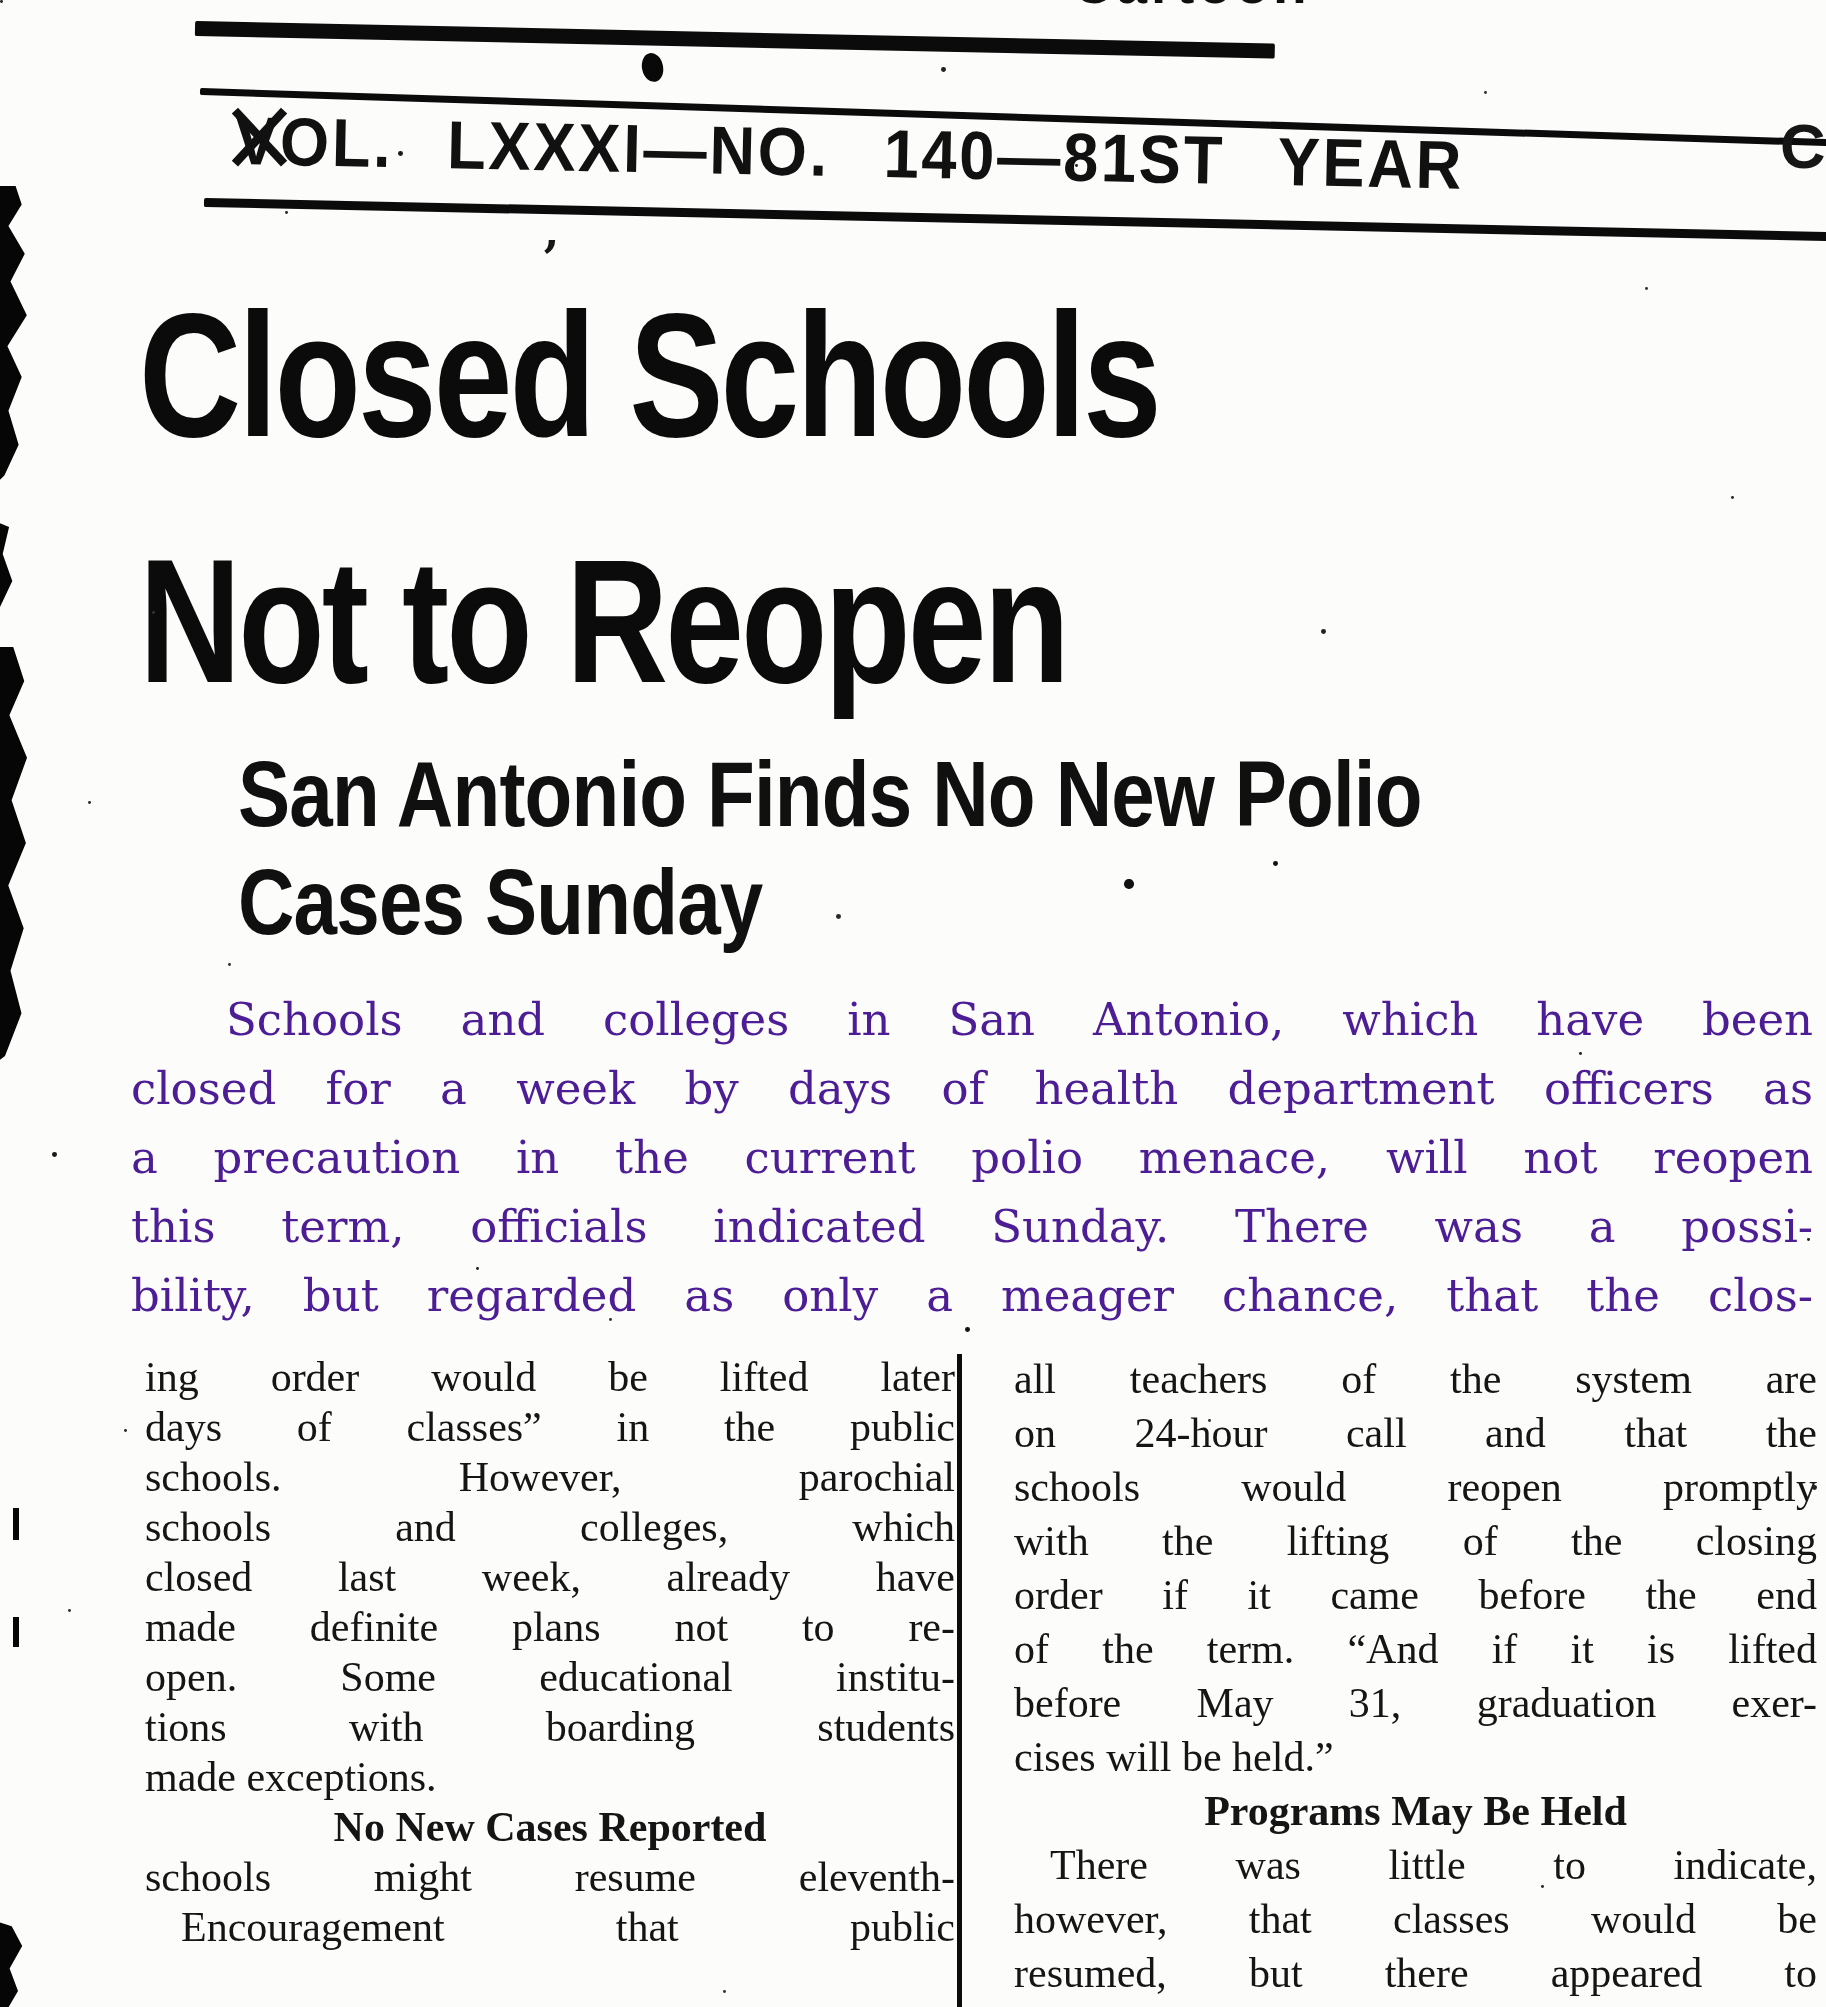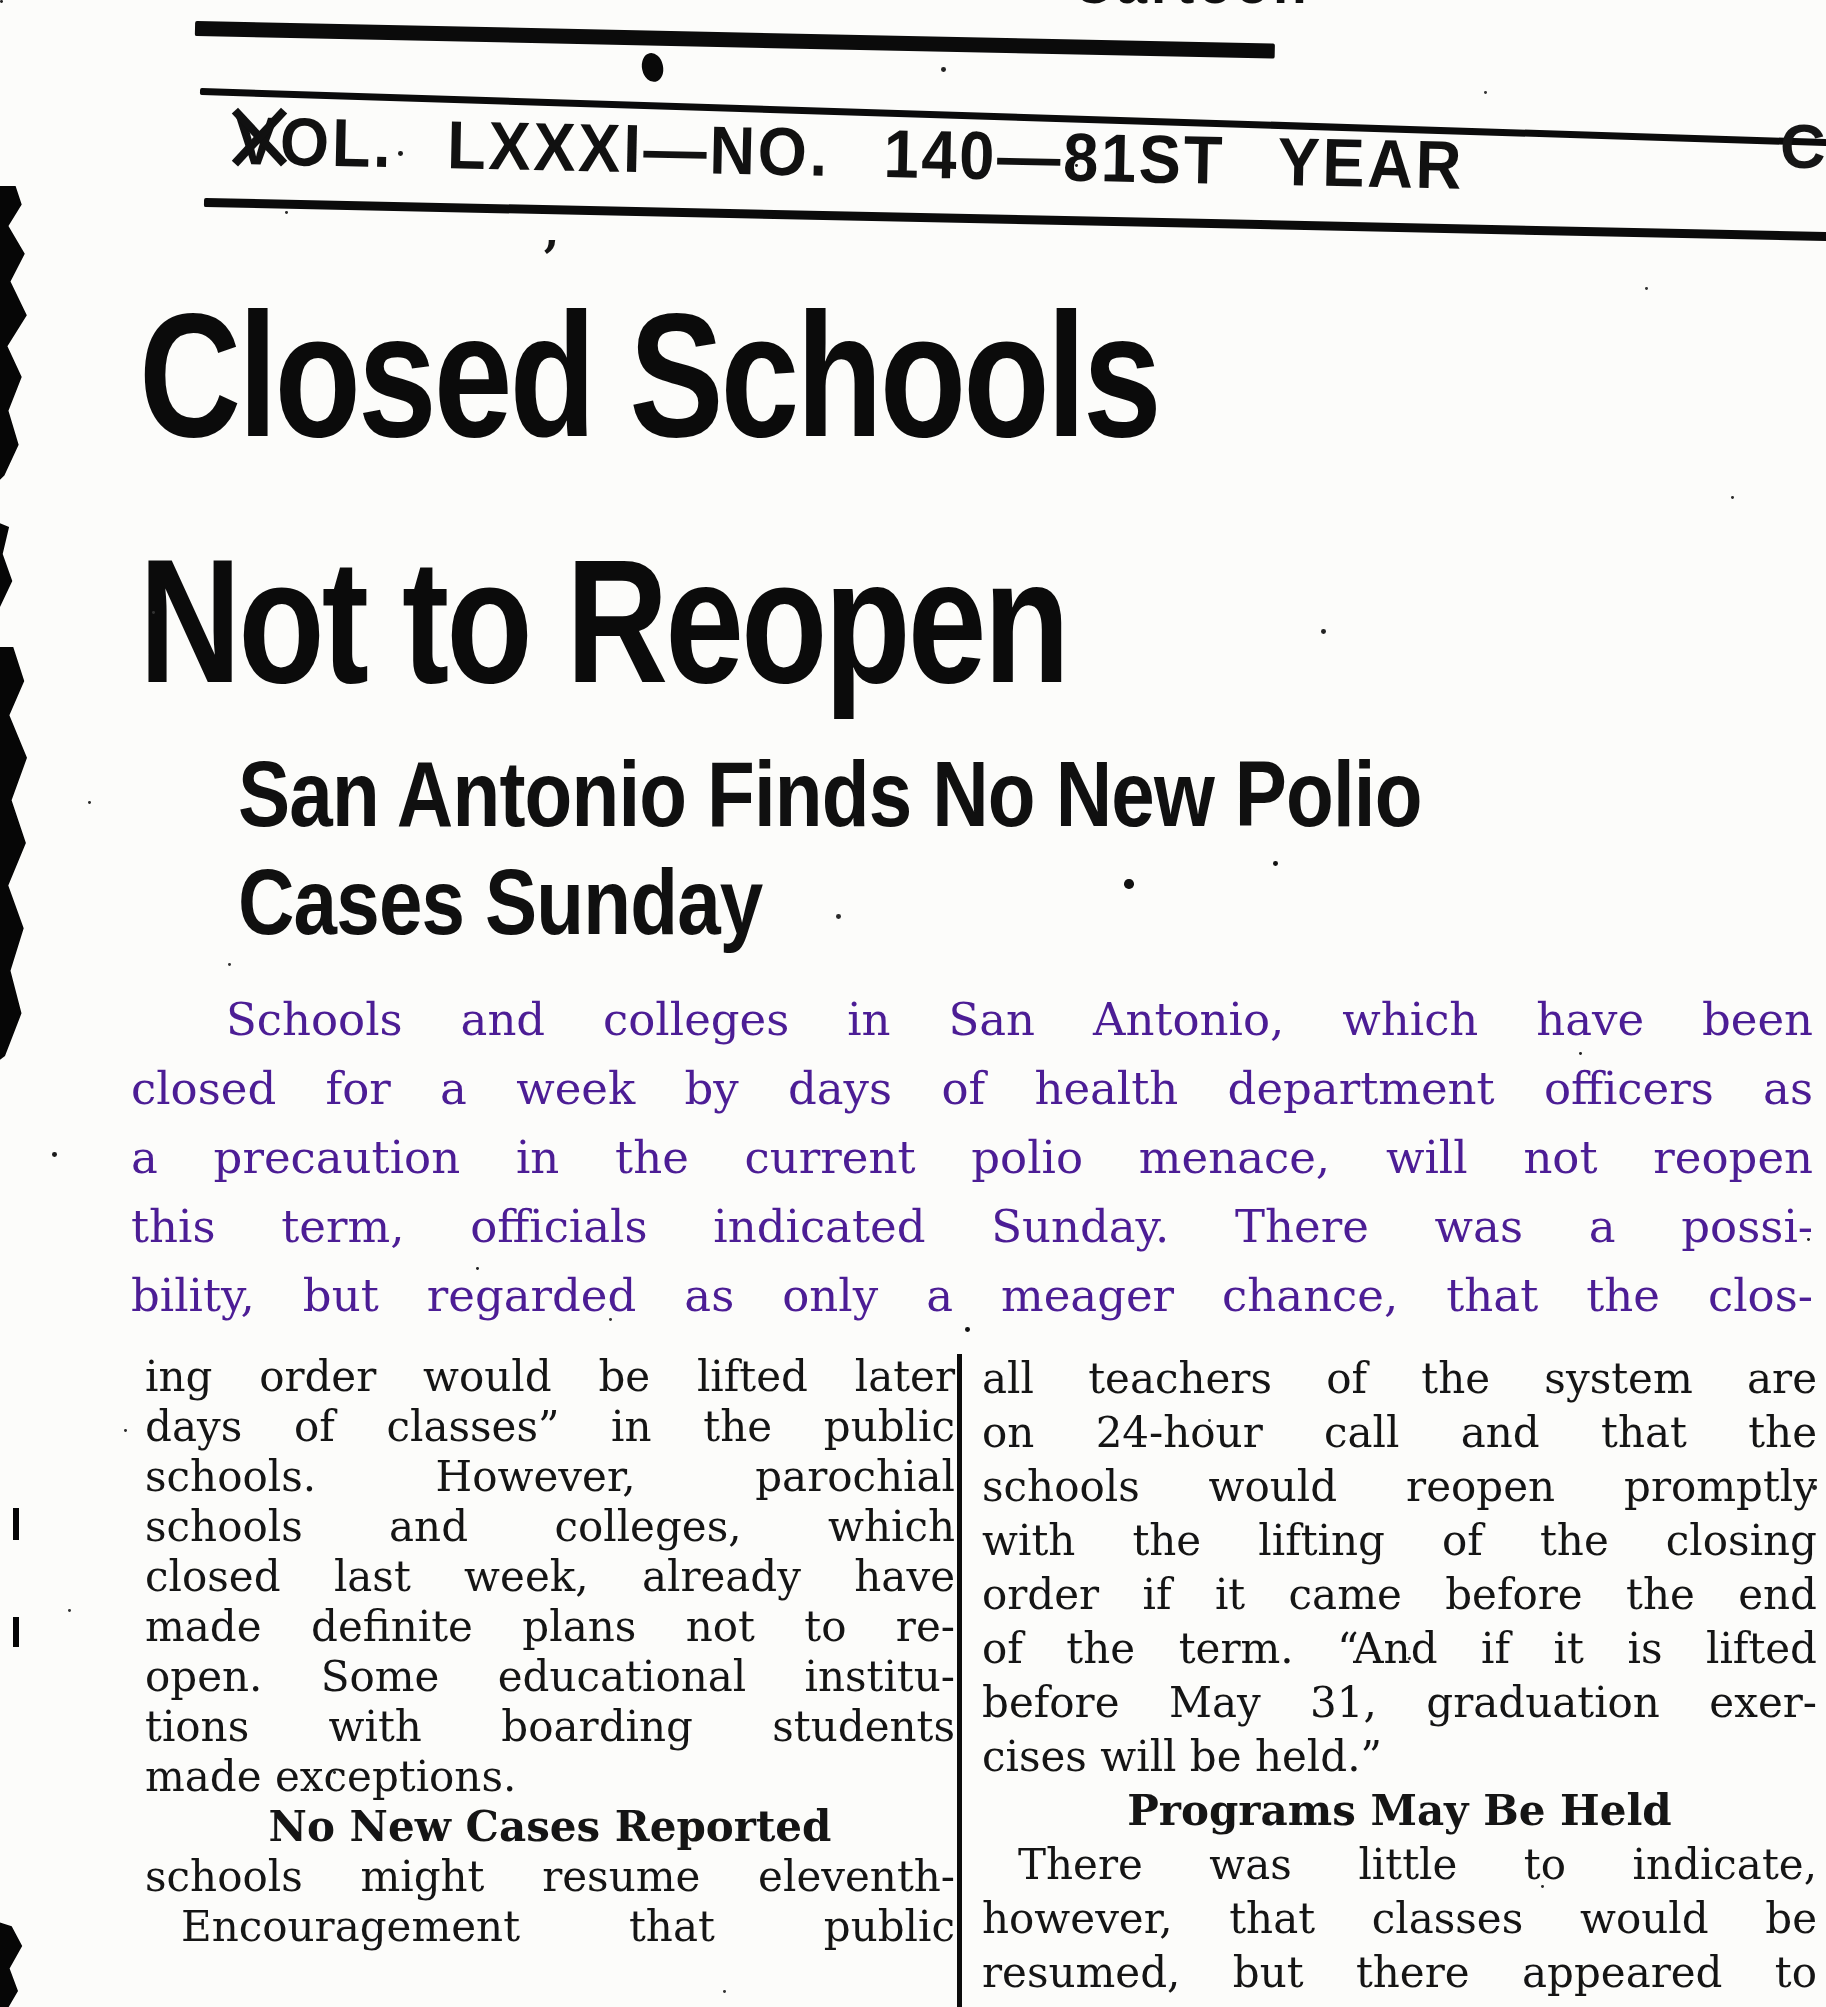--- a/index.html
+++ b/index.html
@@ -16,25 +16,25 @@
   .topclip span{position:absolute;left:0;top:-48px;font-weight:700;font-size:55px;
         letter-spacing:3.8px;color:#101010;}
   .headline{position:absolute;left:139px;font-weight:700;font-size:177px;line-height:1;
         letter-spacing:-3.8px;white-space:nowrap;color:#0b0b0b;
         transform:scaleX(.80);transform-origin:left top;}
   .deck{position:absolute;left:238px;font-weight:700;font-size:92px;line-height:1;
         letter-spacing:-1px;white-space:nowrap;color:#101010;
         transform:scaleX(.85);transform-origin:left top;}
   .lead{position:absolute;left:131px;top:985px;width:1682px;font-size:45px;color:#4c1d95;}
   .lead .bline{height:69px;line-height:69px;}
-  .col{position:absolute;top:1352px;font-size:42px;color:#151515;}
+  .col{position:absolute;top:1352px;font-size:42px;color:#151515;font-family:Liberation Serif, serif;}
   #col-left{left:145px;width:810px;}
   #col-left .bline{height:50px;line-height:50px;}
   #col-right{left:982px;width:835px;}
-  #col-right .bline{height:54px;line-height:54px;}
+  #col-right .bline{height:54px;line-height:54px;margin-left:32px;}
   .bline{text-align:justify;text-align-last:justify;white-space:normal;overflow:visible;}
   .no-just{text-align-last:left;}
   .indent1{text-indent:95px;}
   .indent2{padding-left:36px;box-sizing:border-box;}
   .subhead{font-weight:700;text-align:center;text-align-last:center;}
   .divider{position:absolute;left:957px;top:1354px;width:4.8px;height:653px;background:#0c0c0c;}
   .blob{position:absolute;background:#060606;}
   .deckdot{position:absolute;left:1124px;top:879px;width:9.5px;height:9.5px;border-radius:50%;background:#111;}
   .straymark{position:absolute;left:542px;top:230px;font-size:49px;font-weight:700;color:#151515;}
   .speck{position:absolute;width:2.9px;height:2.9px;background:#222;border-radius:50%;}

